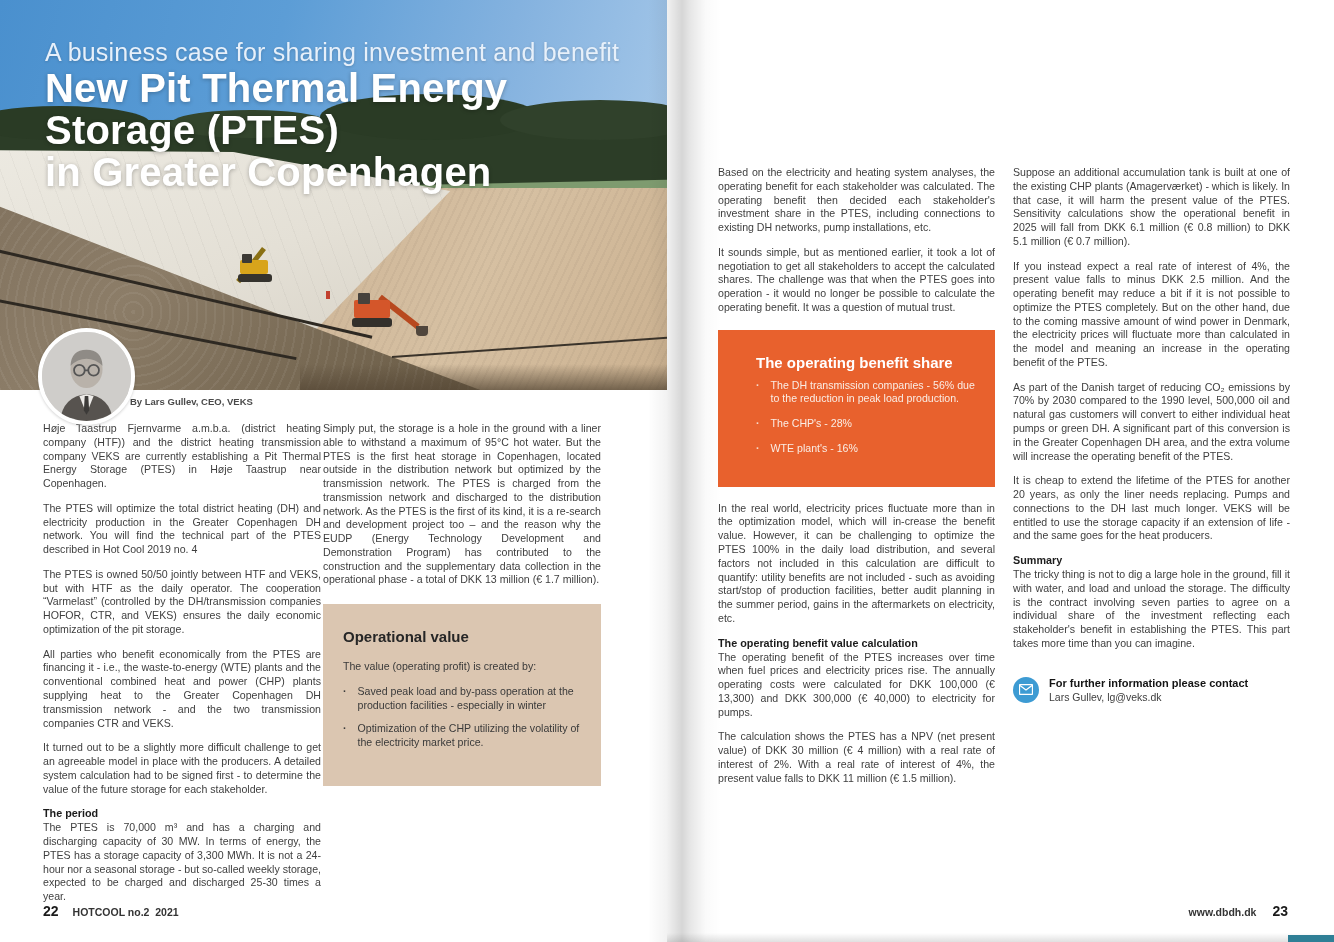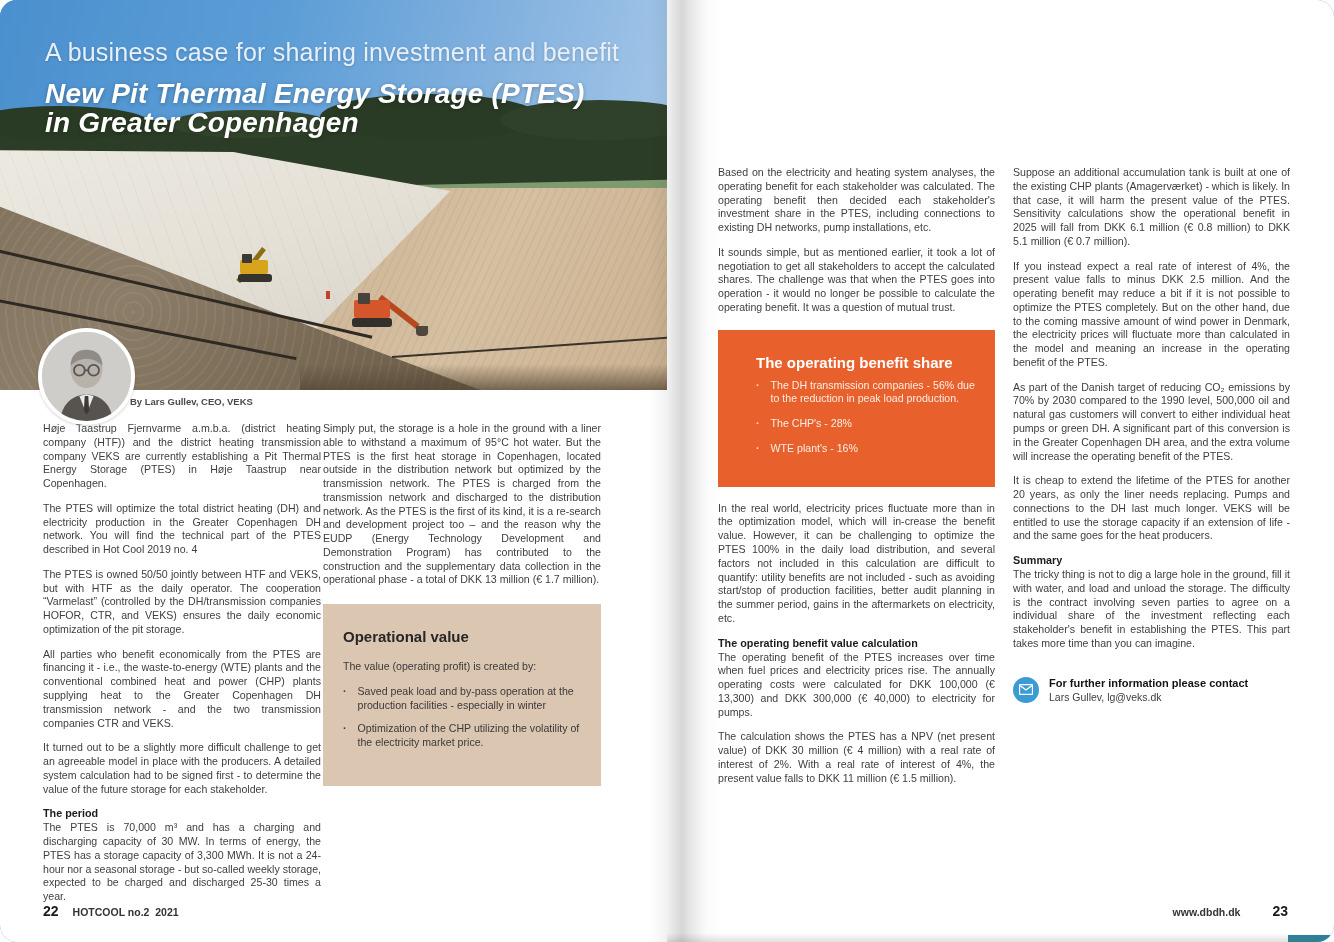--- a/index.html
+++ b/index.html
@@ -1,17 +1,17 @@
 <!DOCTYPE html>
 <html><head>
 <meta charset="utf-8">
 <style>
   * { margin:0; padding:0; box-sizing:border-box; }
   html,body { width:1334px; height:942px; background:#ffffff; font-family:"Liberation Sans", sans-serif; }
-  .spread { position:relative; width:1334px; height:942px; background:#3b82f6; overflow:hidden;border-radius:17px; }
+  .spread { position:relative; width:1334px; height:942px; background:#3b82f6; overflow:hidden; }
 
   
   .page { position:absolute; top:0; height:942px; background:#fff; }
   .page-left  { left:0; width:667px; }
   .page-right { left:667px; width:667px; }
   .spine { position:absolute; left:648px; top:0; width:74px; height:942px; z-index:40; pointer-events:none;
     background:linear-gradient(90deg, rgba(0,0,0,0) 0%, rgba(0,0,0,0.05) 25%, rgba(0,0,0,0.16) 46%, rgba(0,0,0,0.10) 56%, rgba(0,0,0,0.02) 78%, rgba(0,0,0,0) 100%); }
   .bottom-shadow { position:absolute; left:667px; right:0; bottom:0; height:9px; z-index:30;
     background:linear-gradient(to bottom, rgba(0,0,0,0) 0%, rgba(0,0,0,0.12) 100%); }
   .corner-teal { position:absolute; right:0; bottom:0; width:46px; height:7px; background:#2F7F96; z-index:45; }
@@ -56,21 +56,21 @@
   .exc-yellow .tracks { position:absolute; left:10px; top:30px; width:34px; height:8px; background:#35332E; border-radius:3px; }
   .exc-orange { left:350px; top:288px; width:90px; height:60px; }
   .exc-orange .boom { position:absolute; left:30px; top:6px; width:48px; height:6px; background:#B8491F; transform:rotate(38deg); transform-origin:left center; }
   .exc-orange .body { position:absolute; left:4px; top:12px; width:36px; height:18px; background:#D4562A; border-radius:2px; }
   .exc-orange .cab { position:absolute; left:8px; top:5px; width:12px; height:11px; background:#47423C; border-radius:1px; }
   .exc-orange .tracks { position:absolute; left:2px; top:30px; width:40px; height:9px; background:#33302B; border-radius:3px; }
   .exc-orange .bucket { position:absolute; left:66px; top:38px; width:12px; height:10px; background:#50463C; border-radius:0 0 4px 4px; }
 
   .hero-titles { position:absolute; left:45px; top:38px; z-index:6; }
   .eyebrow { font-size:25px; font-weight:400; color:#E7F0FA; letter-spacing:0.2px; text-shadow:0 1px 3px rgba(0,0,0,0.18); }
-  .headline { margin-top:12px; font-size:28px; font-weight:800; color:#FFFFFF; line-height:1.05; letter-spacing:0.2px; text-shadow:0 1px 4px rgba(0,0,0,0.28);font-style:italic; }
+  .headline { margin-top:0; font-size:40px; font-weight:800; color:#FFFFFF; line-height:1.05; letter-spacing:0.2px; text-shadow:0 1px 4px rgba(0,0,0,0.28); }
 
   
   .portrait { position:absolute; left:38px; top:328px; width:97px; height:97px; border-radius:50%;
     border:4px solid #fff; overflow:hidden; background:#CFCDCA; z-index:8; box-shadow:0 1px 3px rgba(0,0,0,0.18); }
   .byline { position:absolute; left:130px; top:396px; font-size:9.5px; font-weight:700; color:#4A4A4A; }
 
   
   .cols { position:absolute; display:flex; }
   .cols-left  { left:43px;  top:422px; width:576px; gap:2px; }
   .cols-right { left:51px;  top:166px; width:572px; gap:18px; }
@@ -95,21 +95,21 @@
   
   .contact { display:flex; align-items:center; gap:10px; margin-top:26px; }
   .contact-icon { flex:0 0 auto; width:26px; height:26px; border-radius:50%; background:#3D9BD3;
     display:flex; align-items:center; justify-content:center; }
   .contact-bold { font-size:11px; font-weight:700; color:#141414; }
   .contact-detail { font-size:10.5px; color:#3E3E3E; margin-top:2px; }
 
   
   .footer { position:absolute; bottom:23px; display:flex; align-items:baseline; }
   .footer-left { left:43px; gap:14px; }
-  .footer-right { right:46px; gap:32px; }
+  .footer-right { right:46px; gap:16px; }
   .page-num { font-size:14px; font-weight:800; color:#1A1A1A; }
   .footer-text { font-size:10.5px; font-weight:700; color:#333; white-space:pre; }
 </style>
 </head>
 <body>
 
 <div class="spread">
 
   <div class="page page-left">
 

